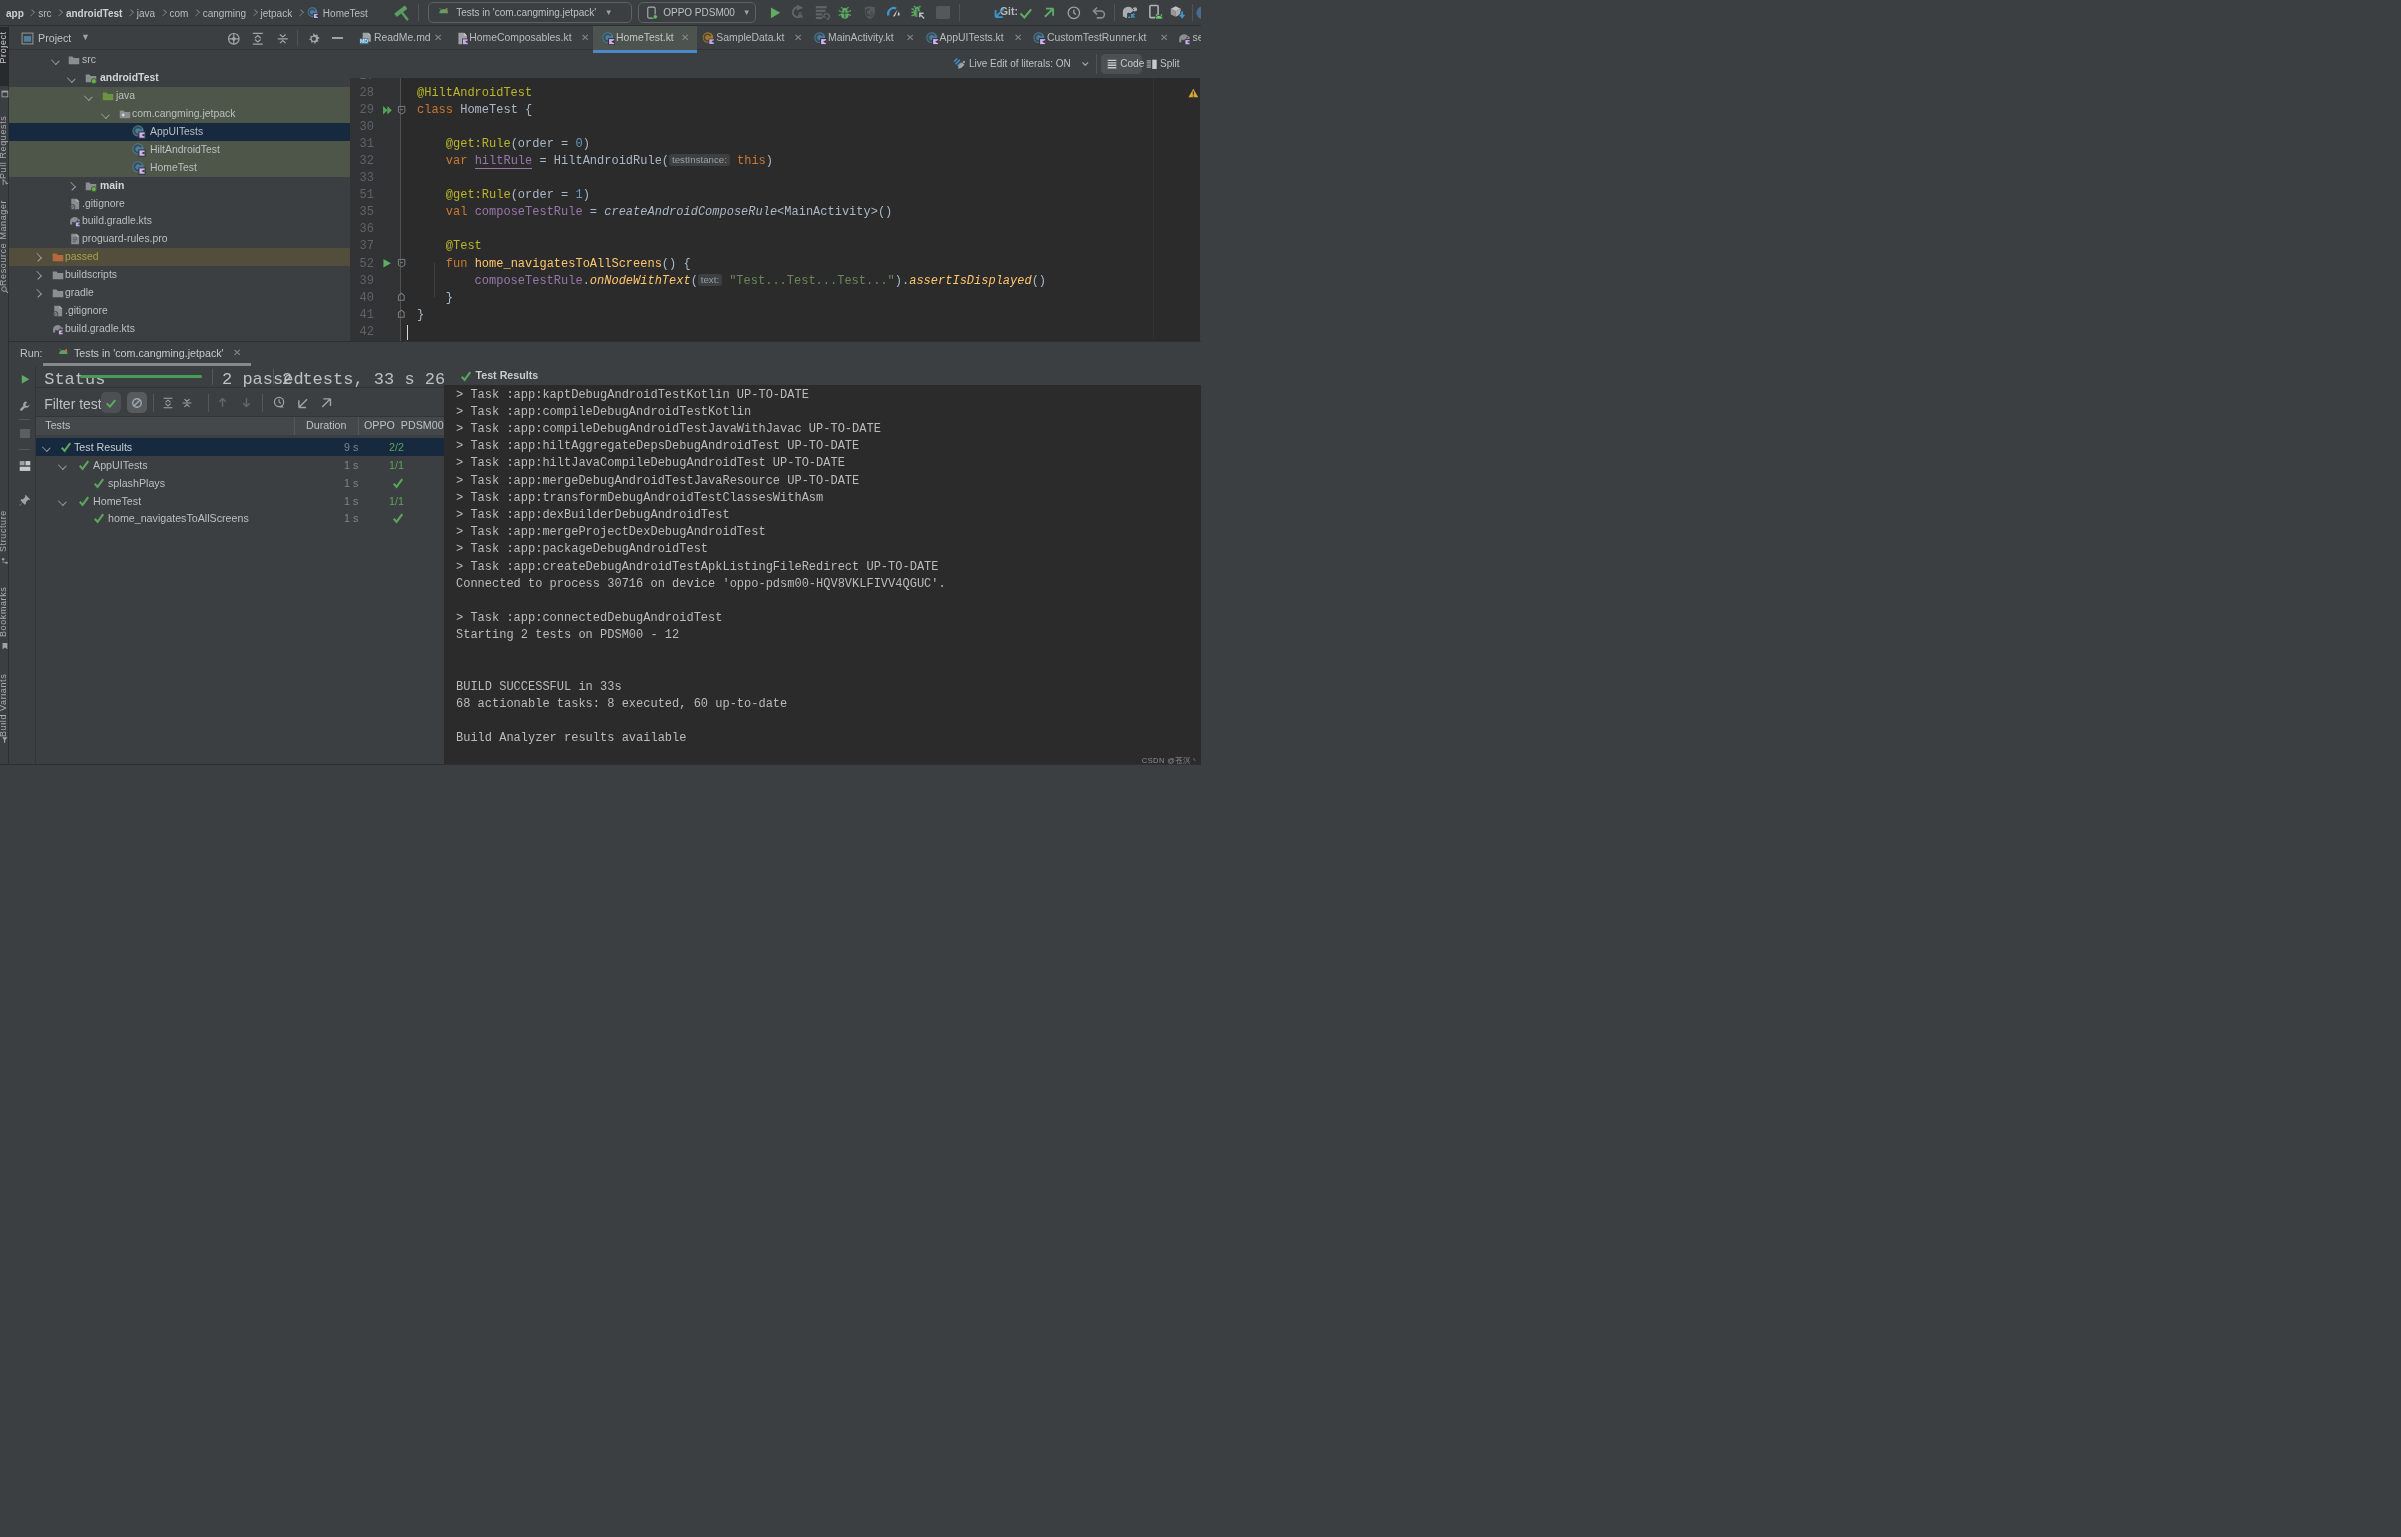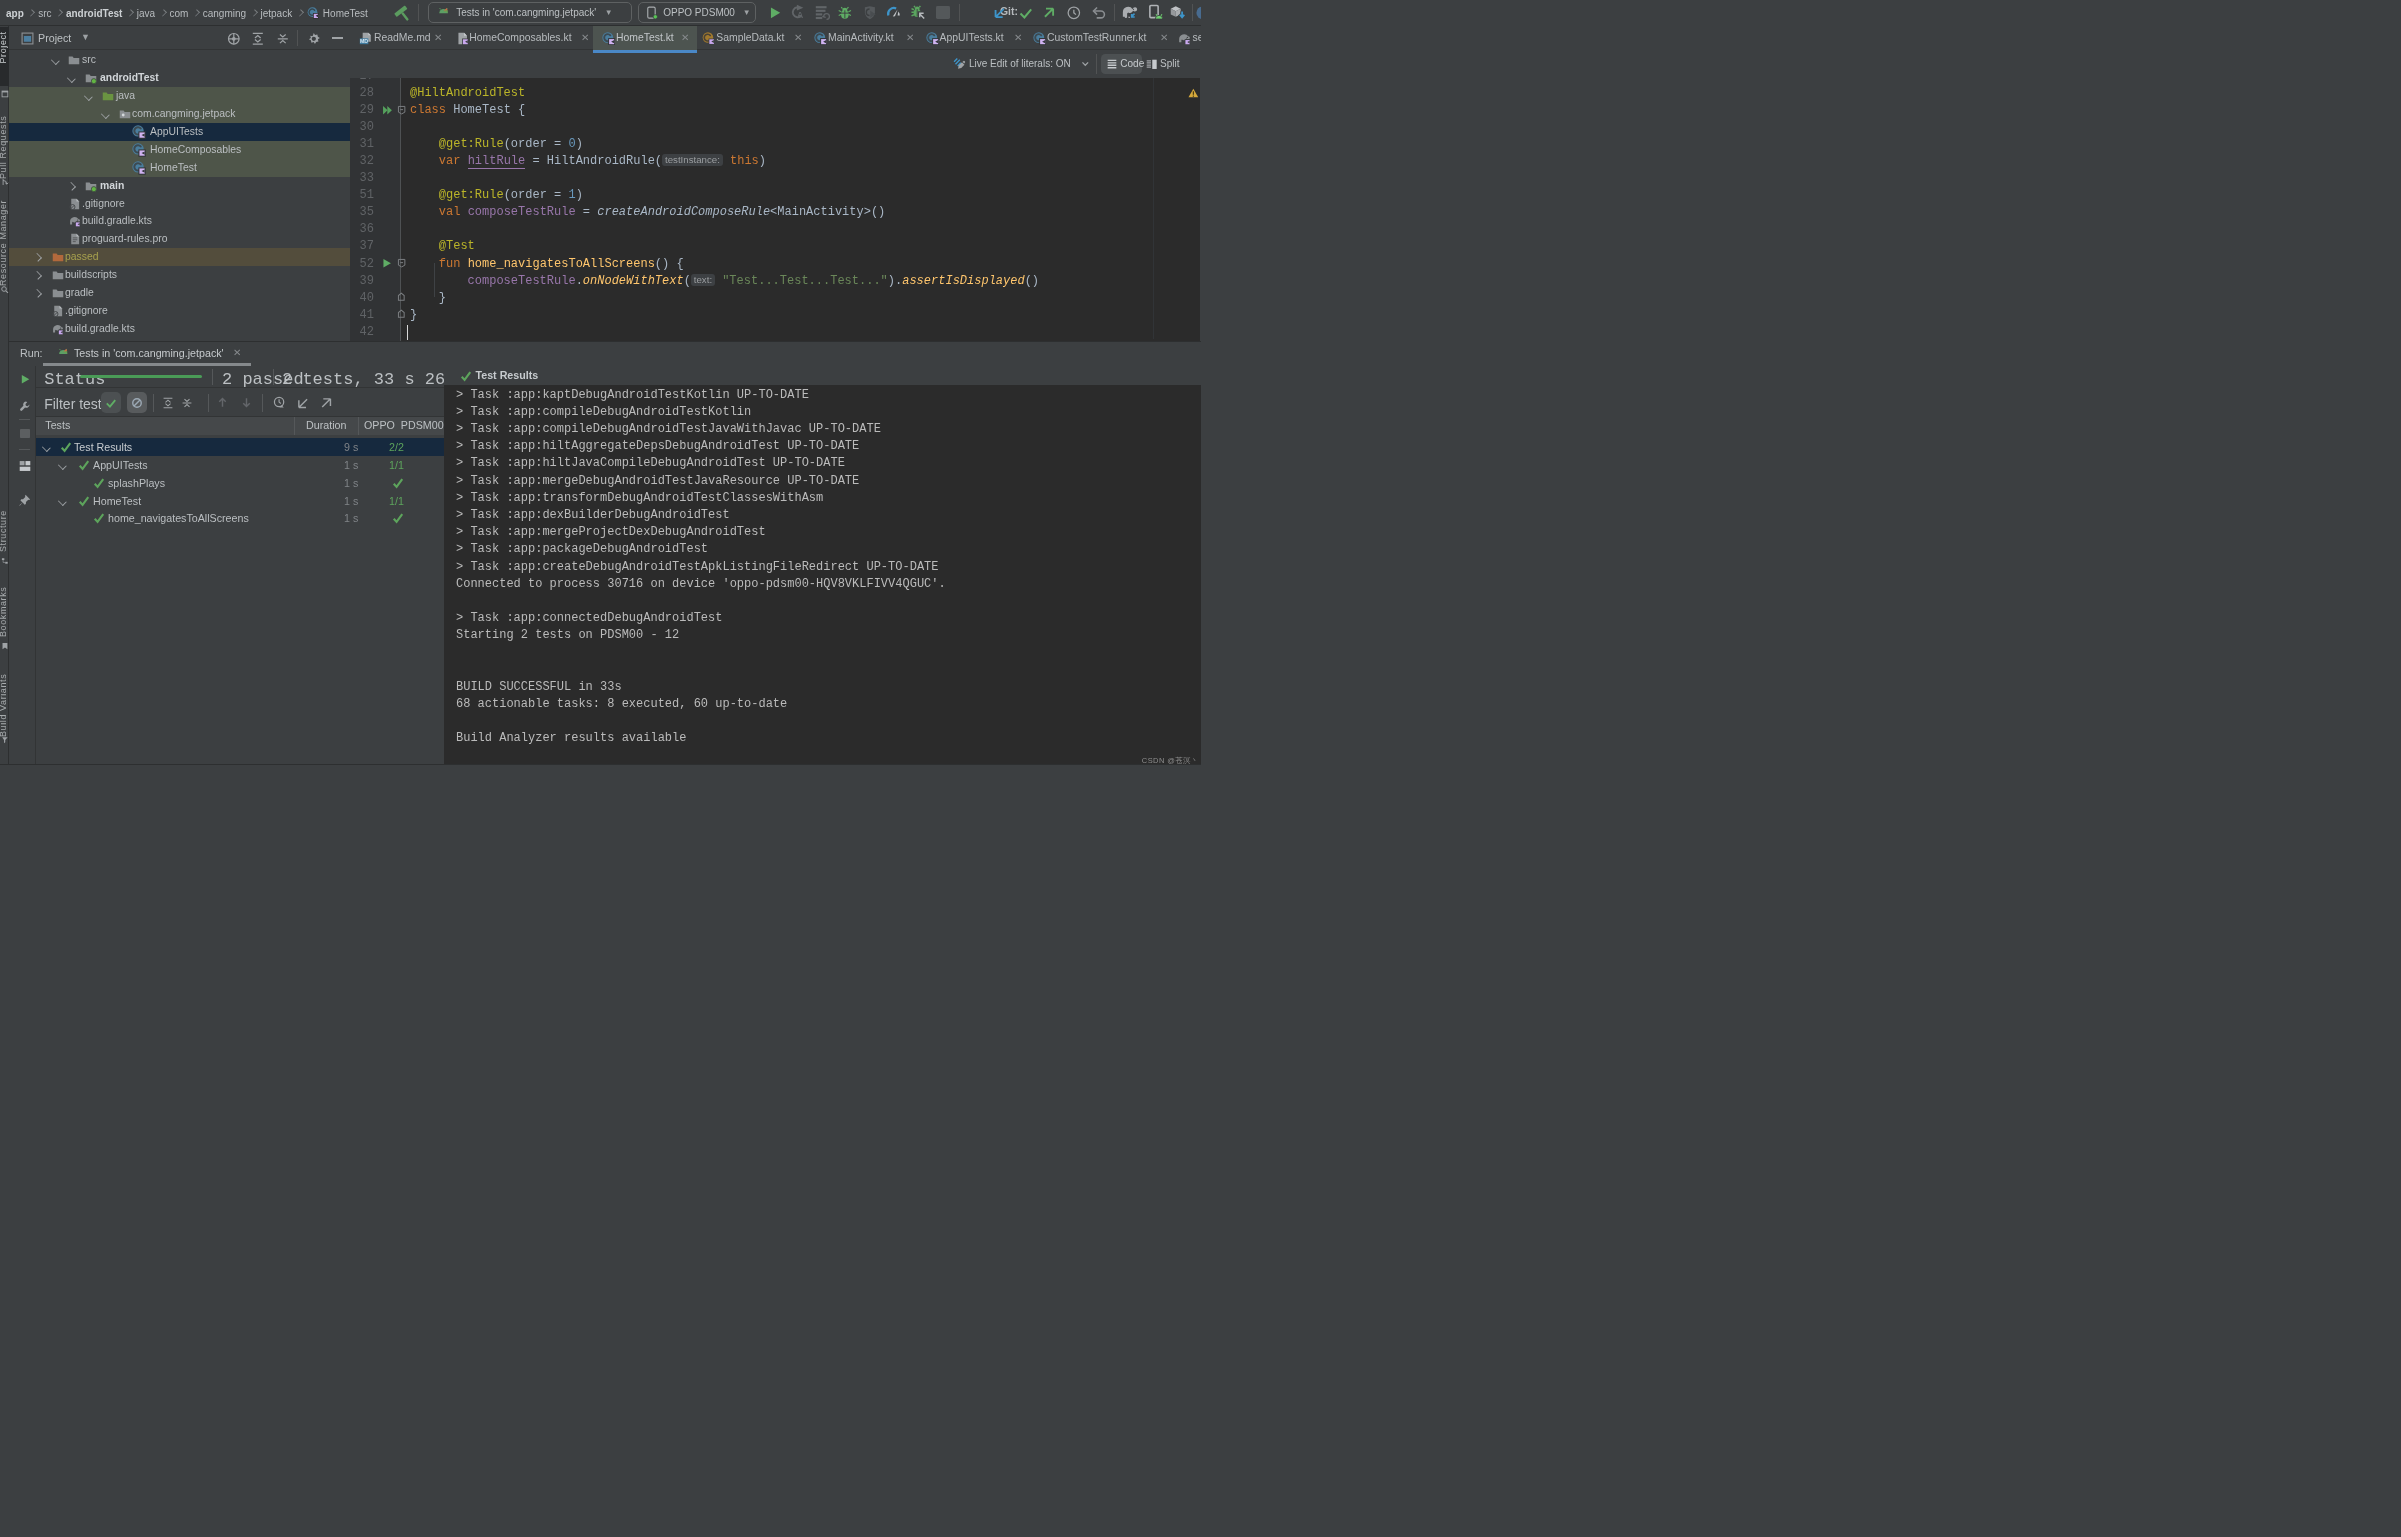--- a/index.html
+++ b/index.html
@@ -34,21 +34,21 @@
 .tab{position:absolute;top:0;height:24px;}
 .tab span{position:absolute;top:5.7px;white-space:nowrap;}
 .tab .ti{position:absolute;top:5.7px;width:13px;height:13px;}
 .tab .x{color:#868a8d;font-size:10px;top:6px;}
 .tab.act{background:#4d5450;}
 #lerow{position:absolute;left:0;top:24px;width:100%;height:29px;color:#bcc0c3;font-size:10px;}
 #code{position:absolute;left:0;top:52px;width:100%;height:263px;background:#2b2b2b;overflow:hidden;
 font-family:"Liberation Mono",monospace;font-size:12px;}
 .cl{position:absolute;left:0;width:100%;height:17px;line-height:17px;white-space:pre;}
 .ln{position:absolute;left:0;width:24px;text-align:right;color:#606366;}
-.cc{position:absolute;left:60px;color:#a9b7c6;}
+.cc{position:absolute;left:67px;color:#a9b7c6;}
 .kw{color:#cc7832;}.ann{color:#bbb529;}.num{color:#6897bb;}.str{color:#6a8759;}
 .fld{color:#9876aa;}.fn{color:#ffc66d;}.it{font-style:italic;}
 .hint{display:inline-block;background:#3d4043;color:#9a9da0;border-radius:2.9px;font-family:"Liberation Sans",sans-serif;font-size:9.7px;padding:0 2.9px;line-height:12px;vertical-align:0.7px;}
 
 #runpanel{position:absolute;left:9px;top:341px;width:1192px;height:424px;background:#3c3f41;border-top:0.7px solid #2d2f30;}
 #runhead{position:absolute;left:0;top:0;width:100%;height:24px;color:#bcc0c3;font-size:10.7px;}
 #rtoolcol{position:absolute;left:0;top:24px;width:27px;height:399px;border-right:0.7px solid #323435;}
 #testarea{position:absolute;left:27px;top:24px;width:408px;height:399px;}
 #statusrow{position:absolute;left:0;top:0;width:100%;height:22px;border-bottom:0.7px solid #323435;color:#bcc0c3;font-size:17px;font-family:Liberation Mono, monospace;}
 #filterrow{position:absolute;left:0;top:22px;width:100%;height:29px;border-bottom:0.7px solid #323435;color:#bcc0c3;font-size:14px;}
@@ -295,21 +295,21 @@
 <div class="trow" style="top:73px;background:#16293e">
           <svg class="tic" style="left:123px;top:2.1px;width:13.6px;height:13.6px" viewBox="0 0 17 17">
             <use href="#ktc"></use>
           </svg>
           <span style="left:141px">AppUITests</span>
         </div>
 <div class="trow" style="top:91px;background:#4e5549">
           <svg class="tic" style="left:123px;top:2.1px;width:13.6px;height:13.6px" viewBox="0 0 17 17">
             <use href="#ktc"></use>
           </svg>
-          <span style="left:141px">HomeComposables</span>
+          <span style="left:141px">HiltAndroidTest</span>
         </div>
 <div class="trow" style="top:109px;background:#4e5549">
           <svg class="tic" style="left:123px;top:2.1px;width:13.6px;height:13.6px" viewBox="0 0 17 17">
             <use href="#ktc"></use>
           </svg>
           <span style="left:141px">HomeTest</span>
         </div>
 <div class="trow" style="top:127px">
           <i class="cr" style="left:59px"></i>
           <svg class="tic" style="left:76px" viewBox="0 0 16 16">

